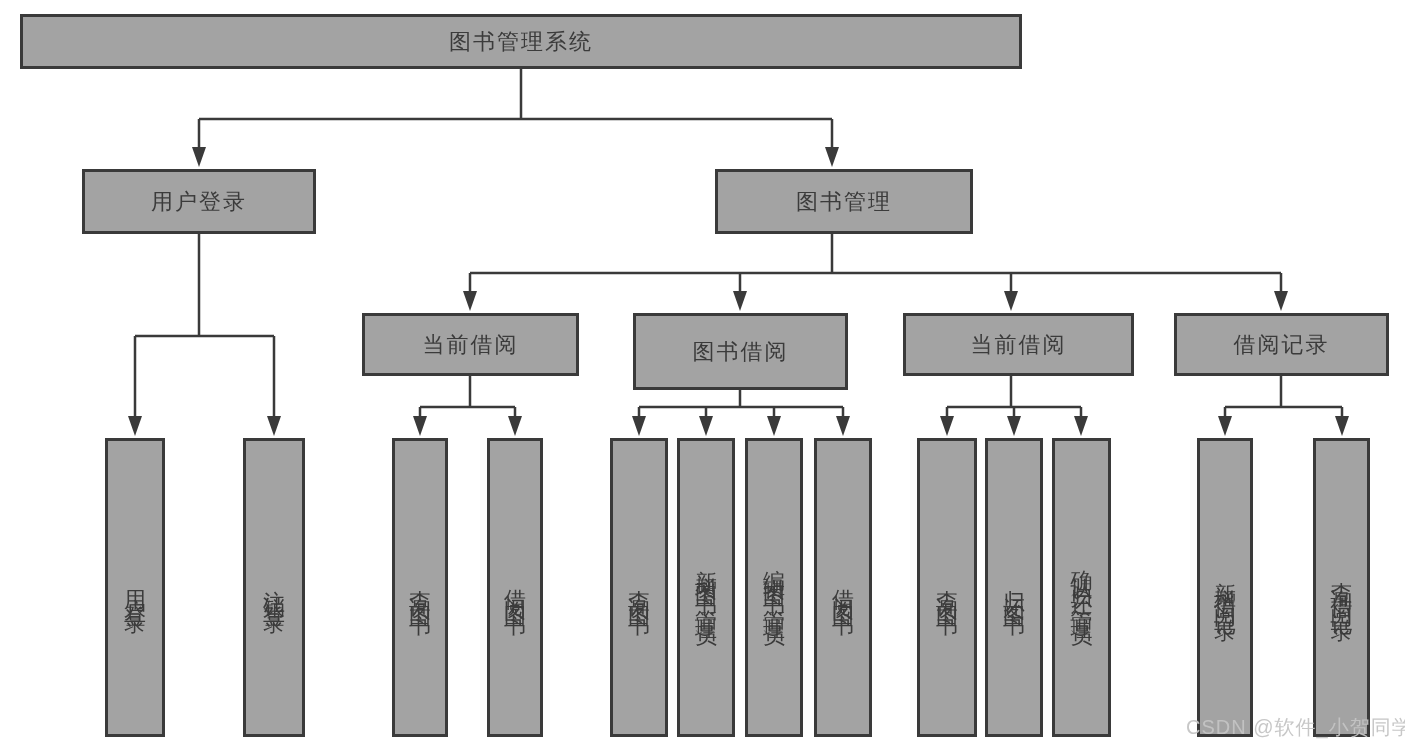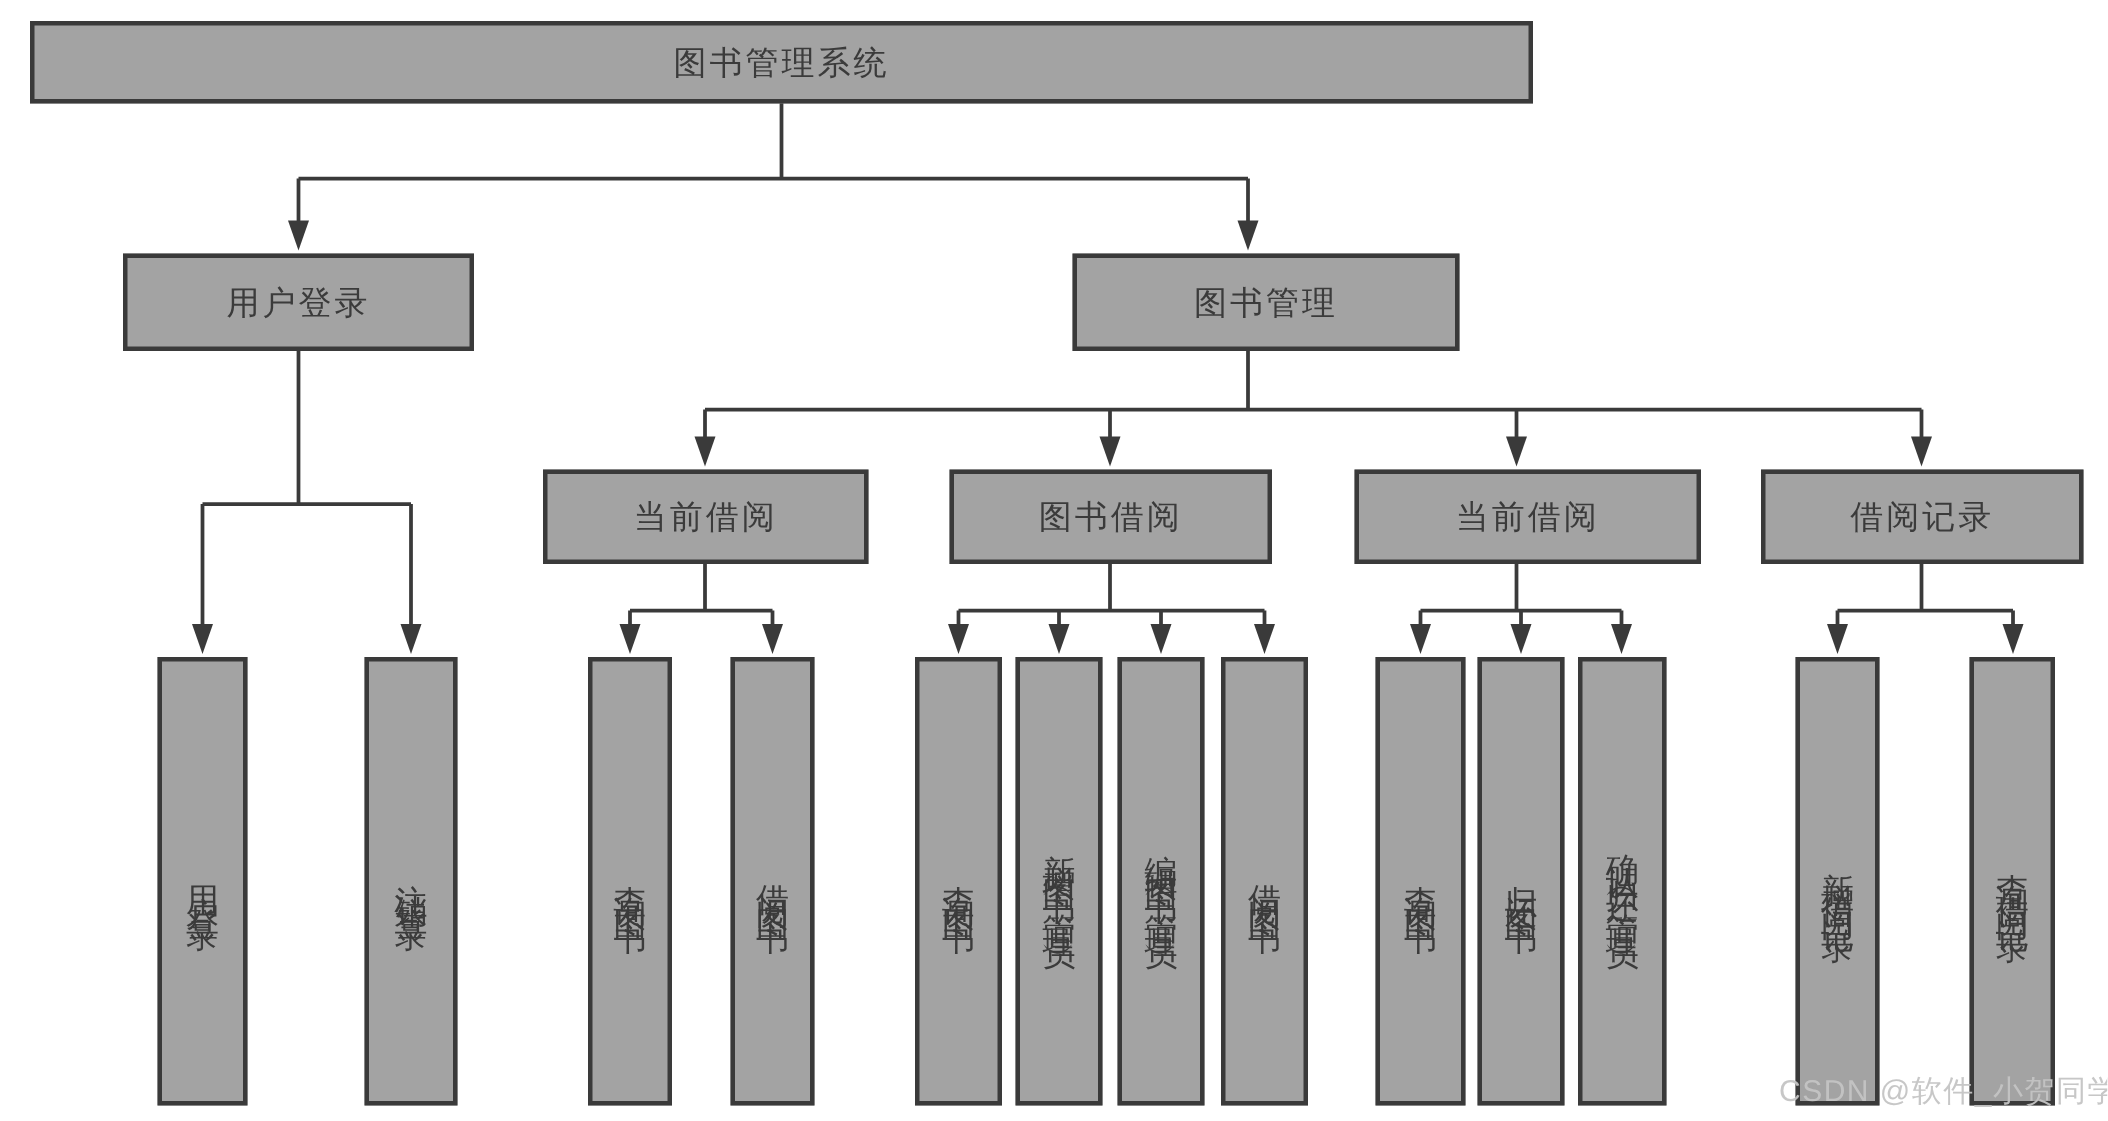--- a/index.html
+++ b/index.html
@@ -101,21 +101,21 @@
   <div class="box" style="left:82px; top:169px; width:234px; height:65px;">
     <span class="h-label">用户登录</span>
   </div>
   <div class="box" style="left:715px; top:169px; width:258px; height:65px;">
     <span class="h-label">图书管理</span>
   </div>
 
   <div class="box" style="left:362px; top:313px; width:217px; height:63px;">
     <span class="h-label">当前借阅</span>
   </div>
-  <div class="box" style="left:633px; top:313px; width:215px; height:63px;">
+  <div class="box" style="left:633px; top:313px; width:215px; height:77px;">
     <span class="h-label">图书借阅</span>
   </div>
   <div class="box" style="left:903px; top:313px; width:231px; height:63px;">
     <span class="h-label">当前借阅</span>
   </div>
   <div class="box" style="left:1174px; top:313px; width:215px; height:63px;">
     <span class="h-label">借阅记录</span>
   </div>
 
   <div class="box leaf" style="left:105px; top:438px; width:60px; height:299px;">

